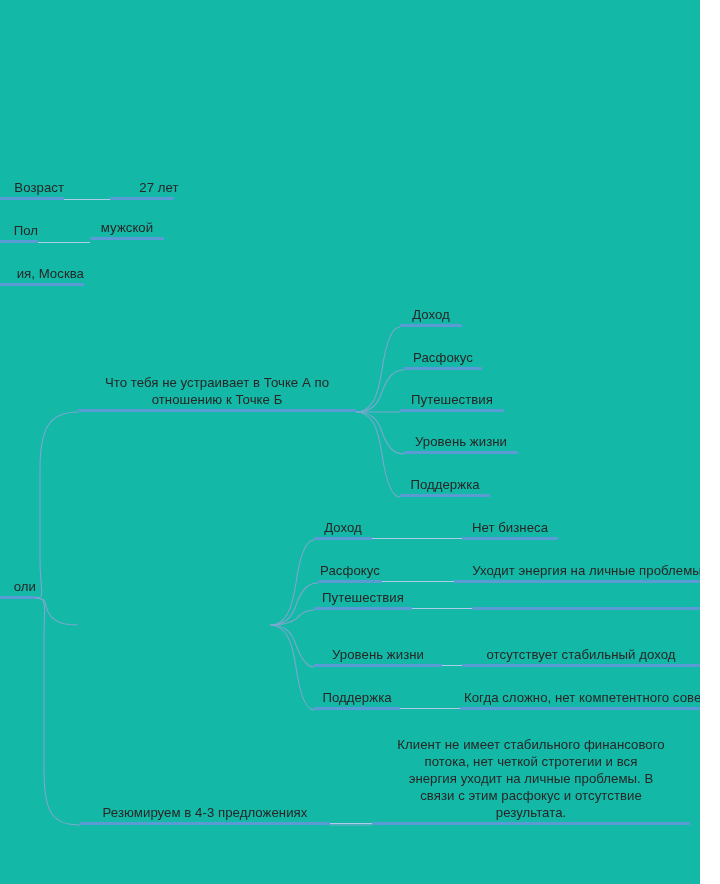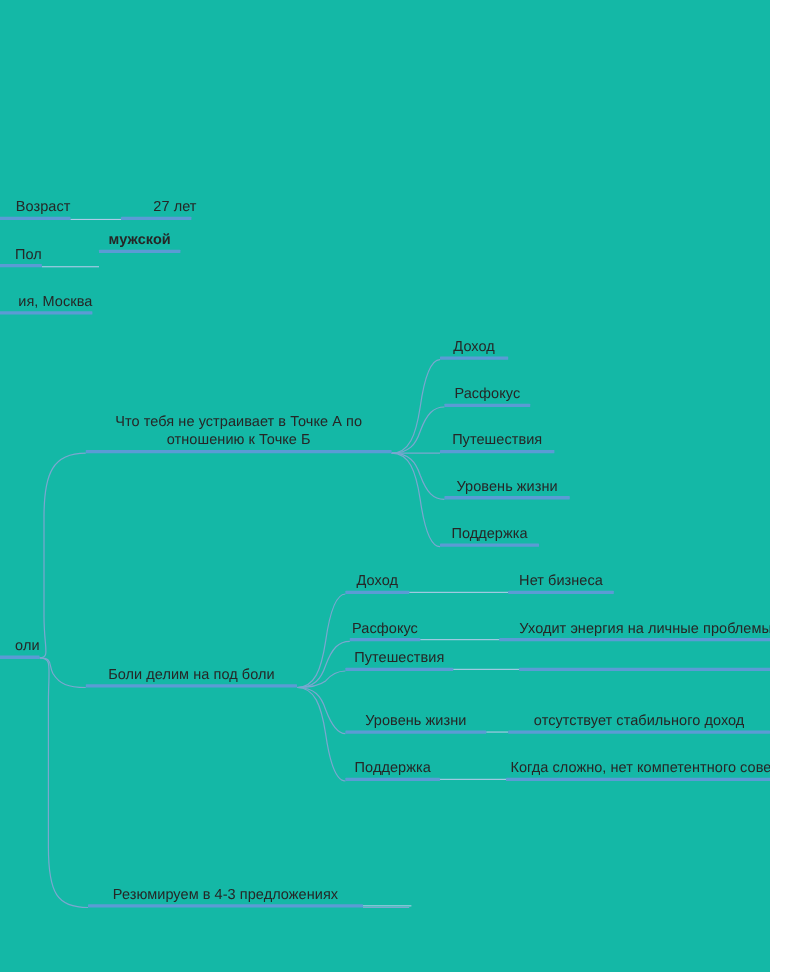--- a/index.html
+++ b/index.html
@@ -102,21 +102,21 @@
   </div>
   <div class="node" style="left:144px; top:176px; width:30px; height:24px;">
     <span class="label" style="width:auto; left:-30px; right:auto; text-align:center; min-width:90px;margin-top:24px;">27 лет</span>
     <span class="bar" style="left:-34px; width:64px;"></span>
   </div>
 
   <div class="node align-right" style="left:-18px; top:219px; width:56px; height:24px;">
     <span class="label">Пол</span>
     <span class="bar"></span>
   </div>
-  <div class="node" style="left:90px; top:206px; width:74px; height:24px;font-weight:bold;">
+  <div class="node" style="left:90px; top:216px; width:74px; height:24px;">
     <span class="label">мужской</span>
     <span class="bar"></span>
   </div>
 
   <div class="node align-right" style="left:-24px; top:262px; width:108px; height:24px;">
     <span class="label">ия, Москва</span>
     <span class="bar"></span>
   </div>
 
   <div class="node align-right" style="left:-22px; top:575px; width:58px; height:24px;">
@@ -144,24 +144,20 @@
   </div>
   <div class="node" style="left:404px; top:430px; width:114px; height:24px;">
     <span class="label">Уровень жизни</span>
     <span class="bar"></span>
   </div>
   <div class="node" style="left:400px; top:473px; width:90px; height:24px;">
     <span class="label">Поддержка</span>
     <span class="bar"></span>
   </div>
 
-  <div class="node" style="left:78px; top:601px; width:192px; height:24px;">
-    <span class="label">Боли делим на под боли</span>
-    <span class="bar"></span>
-  </div>
 
   <div class="node" style="left:314px; top:516px; width:58px; height:24px;">
     <span class="label">Доход</span>
     <span class="bar"></span>
   </div>
   <div class="node" style="left:462px; top:516px; width:96px; height:24px;">
     <span class="label">Нет бизнеса</span>
     <span class="bar"></span>
   </div>
 
@@ -180,31 +176,39 @@
   </div>
   <div class="node" style="left:472px; top:586px; width:248px; height:24px;">
     <span class="bar"></span>
   </div>
 
   <div class="node" style="left:314px; top:643px; width:128px; height:24px;">
     <span class="label">Уровень жизни</span>
     <span class="bar"></span>
   </div>
   <div class="node" style="left:462px; top:643px; width:238px; height:24px;">
-    <span class="label">отсутствует стабильного доход</span>
+    <span class="label">отсутствует стабильный доход</span>
     <span class="bar"></span>
   </div>
 
   <div class="node" style="left:314px; top:686px; width:86px; height:24px;">
     <span class="label">Поддержка</span>
     <span class="bar"></span>
   </div>
   <div class="node" style="left:460px; top:686px; width:290px; height:24px;">
     <span class="label" style="text-align:left; padding-left:4px;">Когда сложно, нет компетентного сове</span>
     <span class="bar"></span>
   </div>
 
   <div class="node" style="left:80px; top:801px; width:250px; height:24px;">
     <span class="label">Резюмируем в 4-3 предложениях</span>
     <span class="bar"></span>
   </div>
+  <div class="node" style="left:372px; top:727px; width:318px; height:98px;">
+    <span class="label">Клиент не имеет стабильного финансового
+потока, нет четкой стротегии и вся
+энергия уходит на личные проблемы. В
+связи с этим расфокус и отсутствие
+результата.</span>
+    <span class="bar"></span>
+  </div>
 
 </div>
 
 </body></html>

